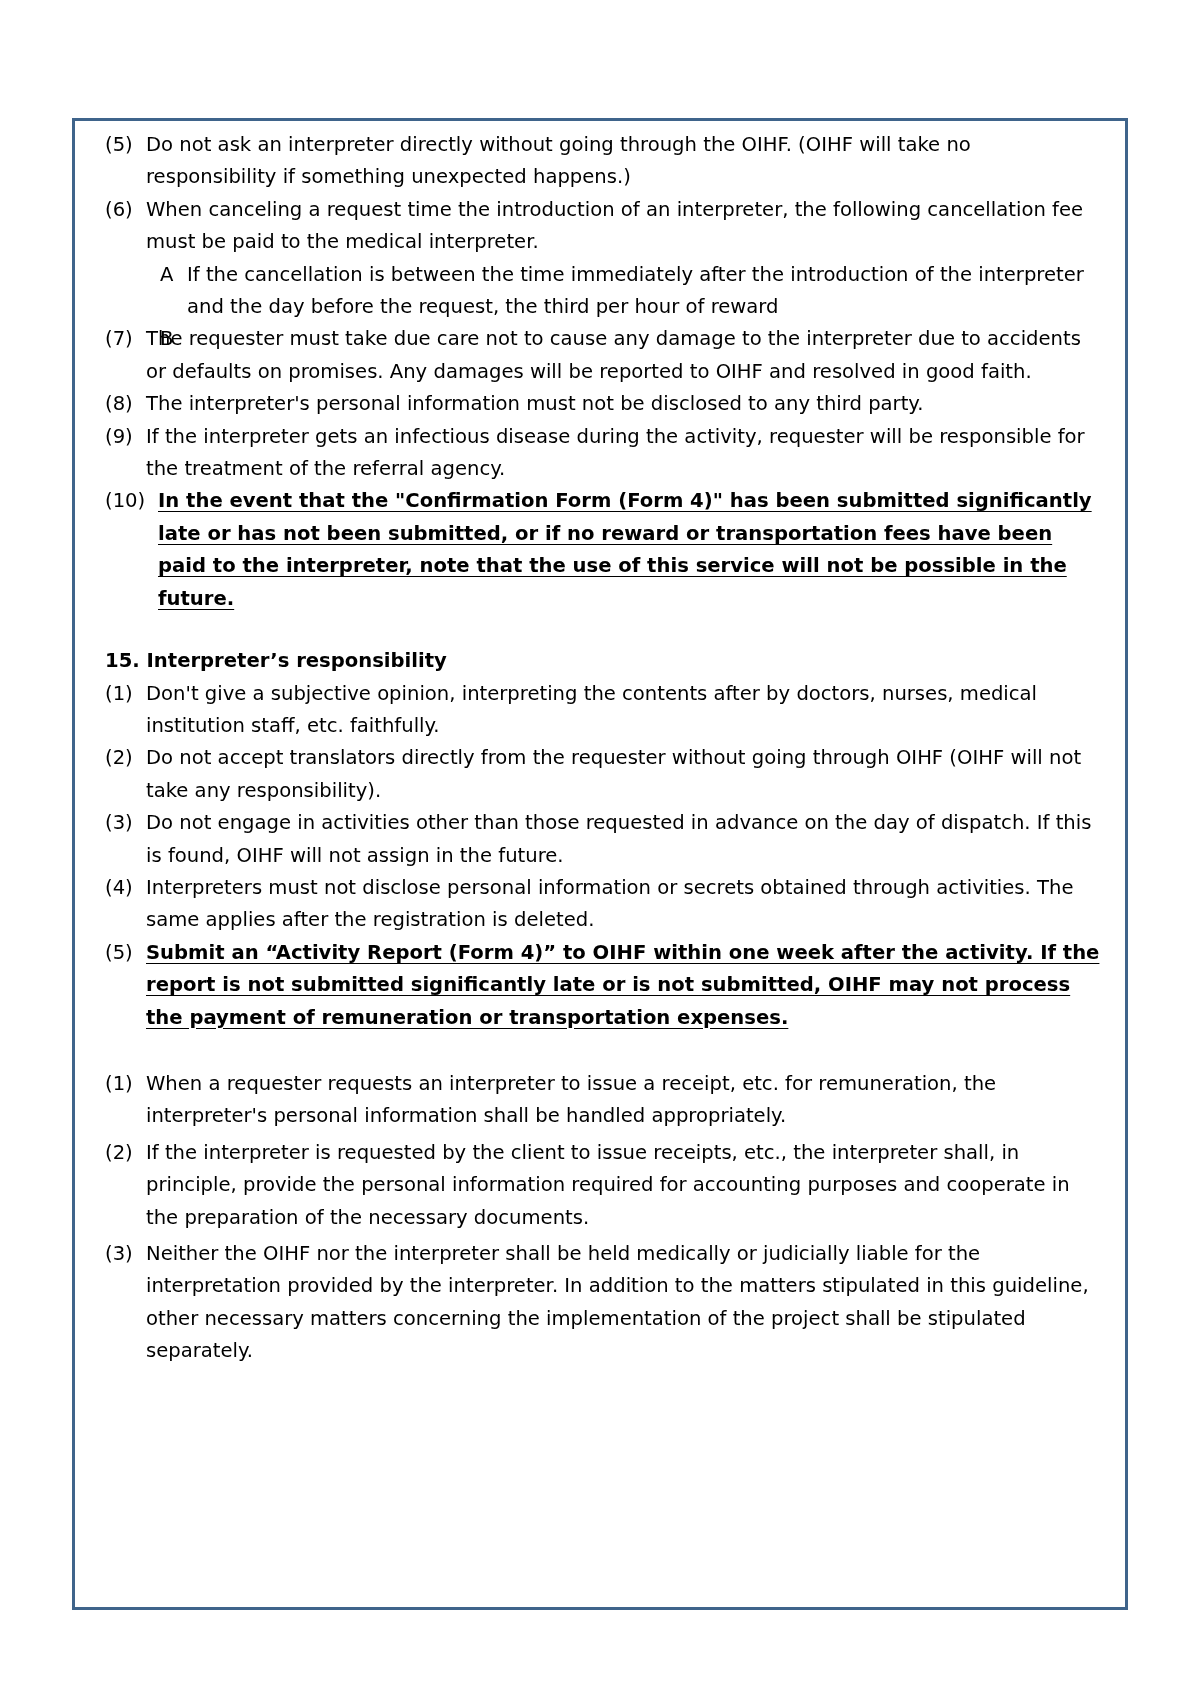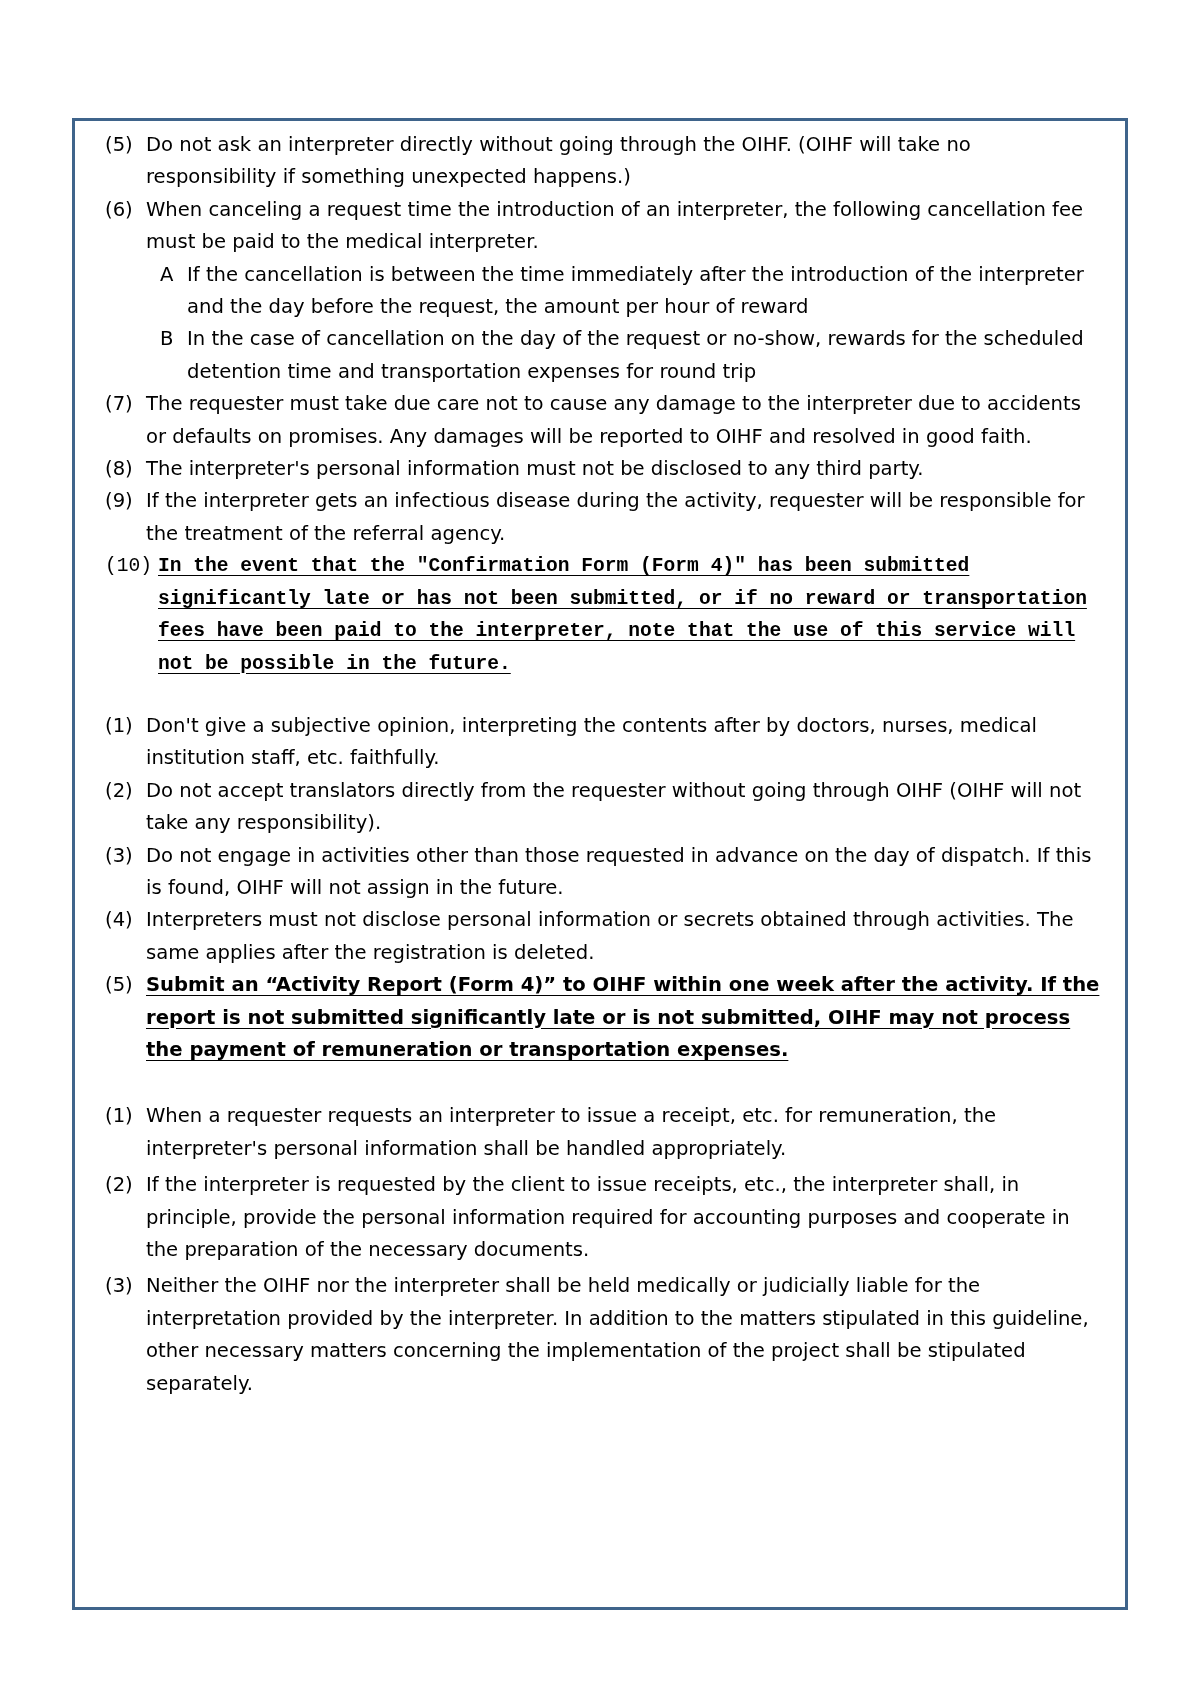--- a/index.html
+++ b/index.html
@@ -50,21 +50,20 @@
     text-align: left;
     white-space: nowrap;
   }
   .item > .body {
     display: block;
   }
 
   
   .item.wide {
     padding-left: 53px;
-    font-family: Liberation Mono, monospace;
   }
   .item.wide > .marker {
     width: 50px;
   }
 
   
   .subitem {
     position: relative;
     padding-left: 82px;
     margin: 0;
@@ -108,26 +107,25 @@
       <span class="body">Do not ask an interpreter directly without going through the OIHF. (OIHF will take no responsibility if something unexpected happens.)</span>
     </div>
 
     <div class="item">
       <span class="marker">(6)</span>
       <span class="body">When canceling a request time the introduction of an interpreter, the following cancellation fee must be paid to the medical interpreter.</span>
     </div>
 
     <div class="subitem">
       <span class="marker">A</span>
-      <span class="body">If the cancellation is between the time immediately after the introduction of the interpreter and the day before the request, the amount per hour of reward</span>
+      <span class="body">If the cancellation is between the time immediately after the introduction of the interpreter and the day before the request, the third per hour of reward</span>
     </div>
 
     <div class="subitem">
       <span class="marker">B</span>
-      <span class="body">In the case of cancellation on the day of the request or no-show, rewards for the scheduled detention time and transportation expenses for round trip</span>
     </div>
 
     <div class="item">
       <span class="marker">(7)</span>
       <span class="body">The requester must take due care not to cause any damage to the interpreter due to accidents or defaults on promises. Any damages will be reported to OIHF and resolved in good faith.</span>
     </div>
 
     <div class="item">
       <span class="marker">(8)</span>
       <span class="body">The interpreter's personal information must not be disclosed to any third party.</span>
@@ -138,20 +136,21 @@
       <span class="body">If the interpreter gets an infectious disease during the activity, requester will be responsible for the treatment of the referral agency.</span>
     </div>
 
     <div class="item wide emph">
       <span class="marker">(10)</span>
       <span class="body">In the event that the "Confirmation Form (Form 4)" has been submitted significantly late or has not been submitted, or if no reward or transportation fees have been paid to the interpreter, note that the use of this service will not be possible in the future.</span>
     </div>
 
     <div class="gap-before-heading"></div>
 
+    <div class="section-heading">15. Interpreter’s responsibility</div>
 
     <div class="item">
       <span class="marker">(1)</span>
       <span class="body">Don't give a subjective opinion, interpreting the contents after by doctors, nurses, medical institution staff, etc. faithfully.</span>
     </div>
 
     <div class="item">
       <span class="marker">(2)</span>
       <span class="body">Do not accept translators directly from the requester without going through OIHF (OIHF will not take any responsibility).</span>
     </div>

